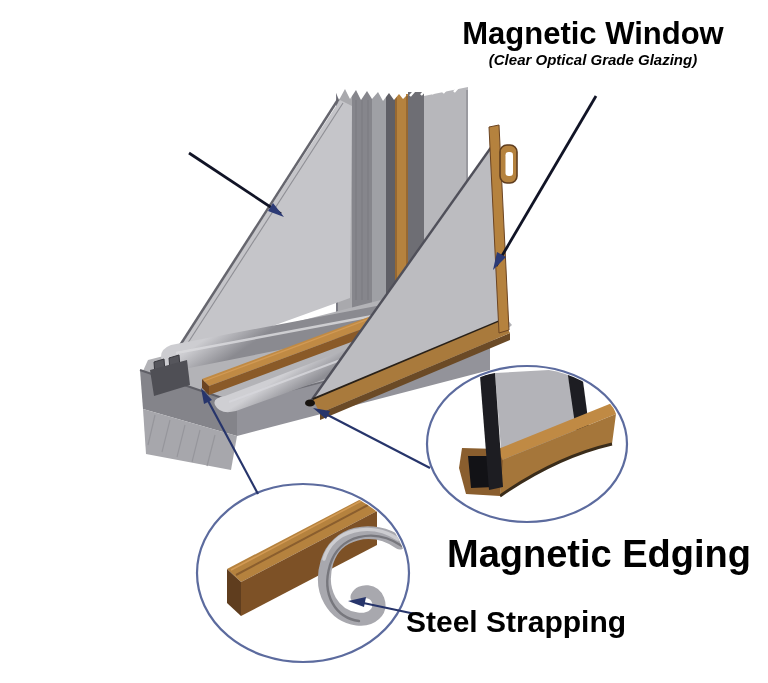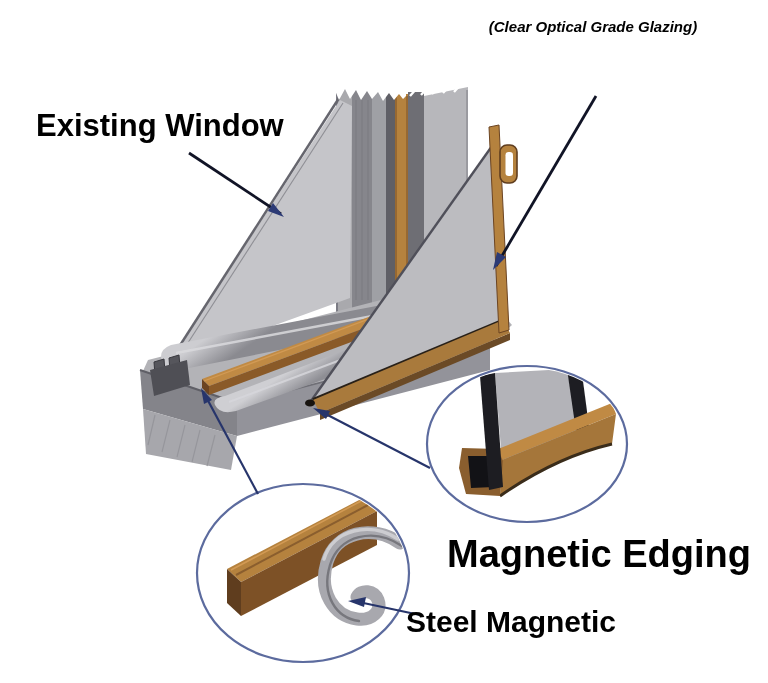--- a/index.html
+++ b/index.html
@@ -172,21 +172,21 @@
   <g>
     <line x1="430" y1="468" x2="318" y2="410" stroke="#27356b" stroke-width="2.2"></line>
     <polygon points="313,408 330,411 326,419" fill="#27356b"></polygon>
   </g>
   <g>
     <line x1="420" y1="615" x2="354" y2="601" stroke="#27356b" stroke-width="2.2"></line>
     <polygon points="348,601 366,597 364,607" fill="#27356b"></polygon>
   </g>
 </svg>
 
-  <div class="lbl" id="label-existing">Existing Window</div>
 
   <div class="lbl" id="label-magnetic-block">
+    <div id="label-magnetic-title">Magnetic Window</div>
     <div id="label-magnetic-sub">(Clear Optical Grade Glazing)</div>
   </div>
 
   <div class="lbl" id="label-edging">Magnetic Edging</div>
-  <div class="lbl" id="label-steel">Steel Magnetic</div>
+  <div class="lbl" id="label-steel">Steel Strapping</div>
 </div>
 
 </body></html>

